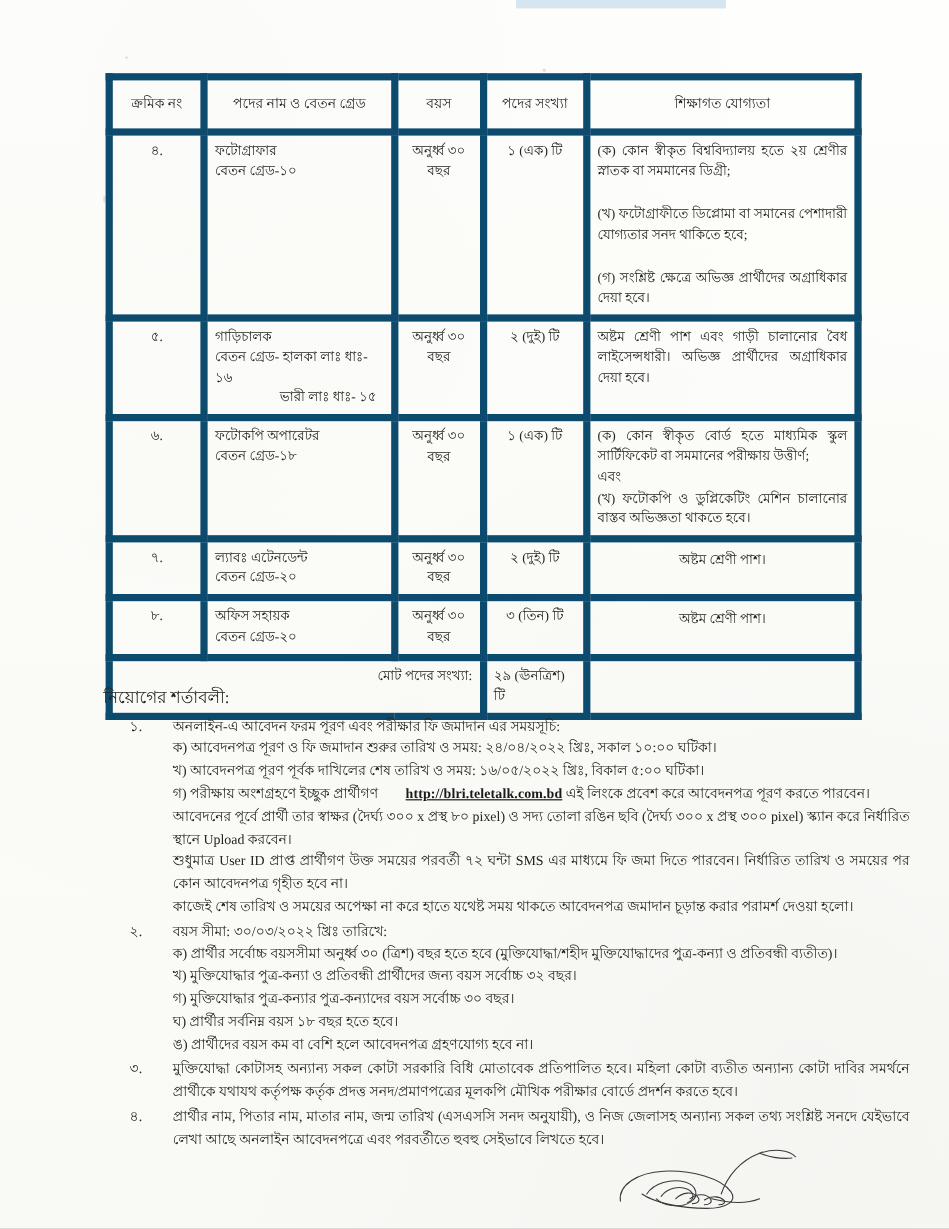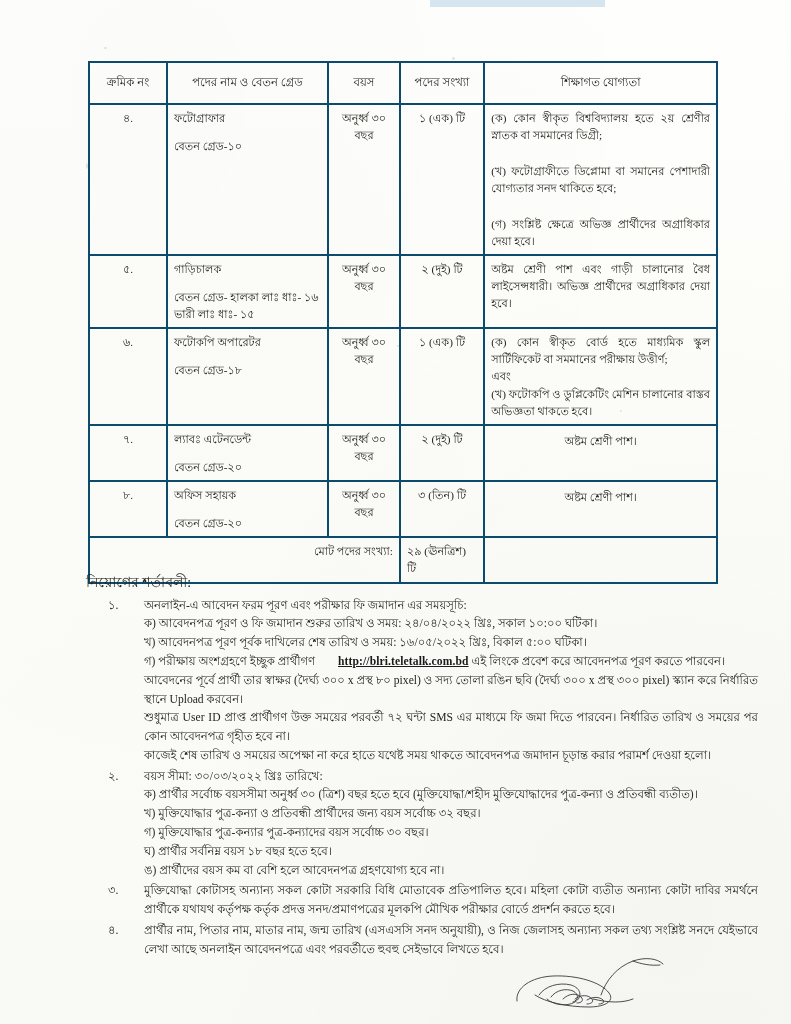--- a/index.html
+++ b/index.html
@@ -51,21 +51,21 @@
     width: 630px;
   }
   table.jobs {
     width: 630px;
     border-collapse: collapse;
     font-size: 11.2px;
     line-height: 1.48;
     color: #25251f;
   }
   table.jobs td, table.jobs th {
-    border: 2px solid #0c4a6e;
+    border: 6px solid #0c4a6e;
     padding: 5px 6px;
     vertical-align: top;
     font-weight: normal;
   }
   table.jobs thead th {
     text-align: center;
     vertical-align: middle;
     height: 34px;
     padding: 3px 4px;
     font-size: 11.6px;
@@ -77,22 +77,22 @@
   .c-qual  { width: 250px; }
 
   td.c-sl { text-align: center; padding-top: 7px; }
   td.c-age { text-align: center; padding-top: 7px; line-height: 1.5; }
   td.c-num { text-align: center; padding-top: 7px; }
   td.c-qual { text-align: justify; text-justify: inter-word; }
   td.c-qual.center { text-align: center; padding-top: 7px; }
   td.c-post { padding-top: 7px; }
 
   .post-title { display: block; }
-  .post-grade { display: block; margin-top: 11px; }
-  .post-grade2 { display: block; text-align: left; padding-right: 6px; }
+  .post-grade { display: block; }
+  .post-grade2 { display: block; text-align: right; padding-right: 6px; }
 
   .qual-p { margin: 0 0 0 0; }
   .qual-p + .qual-p { margin-top: 20px; }
   .qual-p.tight + .qual-p.tight { margin-top: 1px; }
 
   .total-row td {
     text-align: right;
     padding: 4px 8px 4px 4px;
   }
   .total-row td.total-label { text-align: right; }

